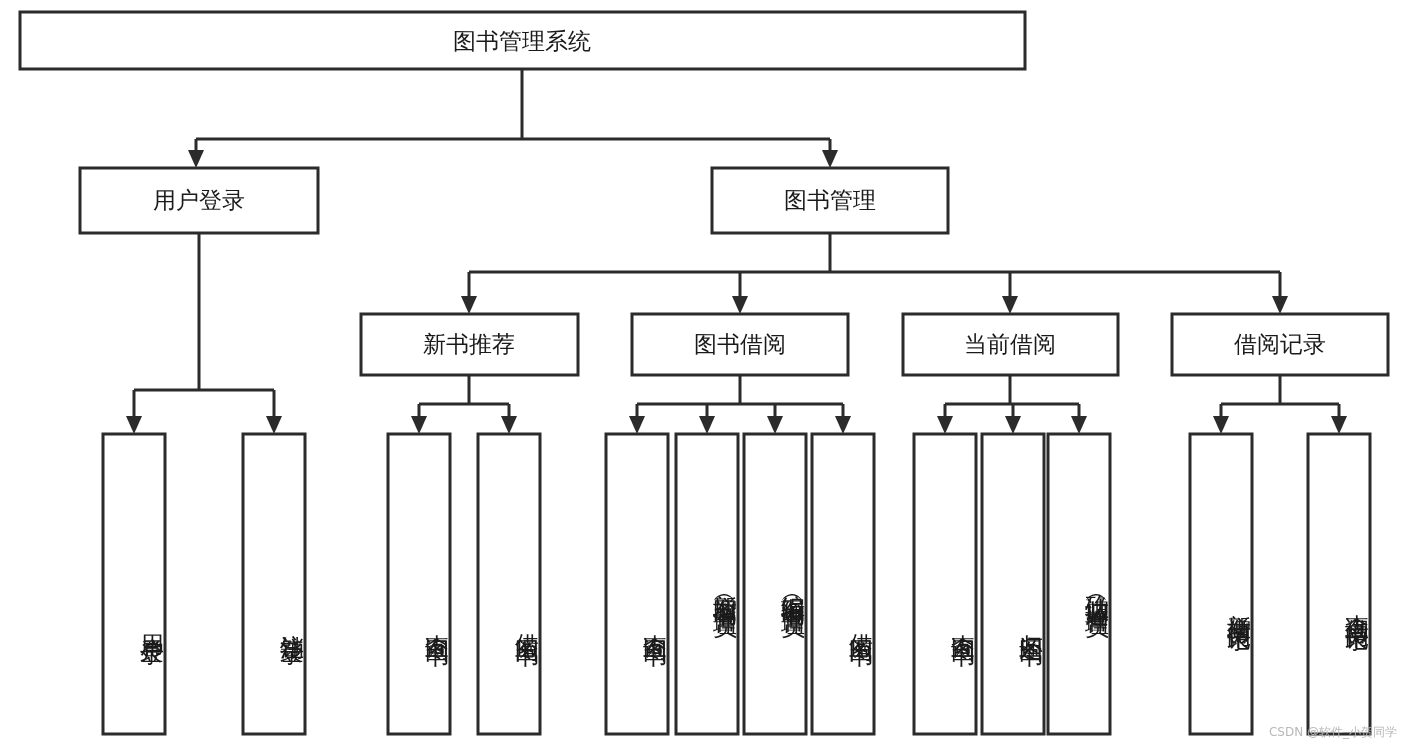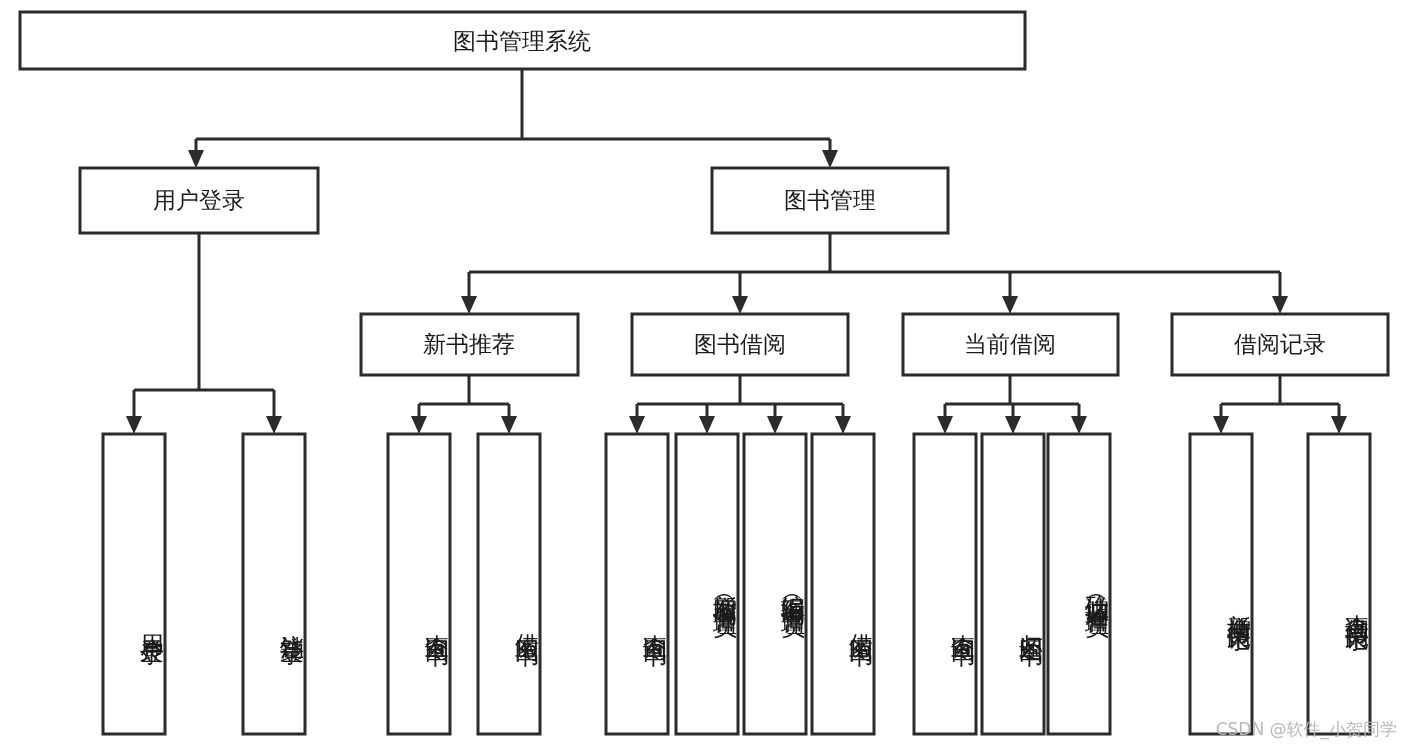--- a/index.html
+++ b/index.html
@@ -55,21 +55,21 @@
     align-items: flex-start;
     justify-content: center;
     white-space: nowrap;
     pointer-events: none;
   }
   .watermark {
     position: absolute;
     right: 8px;
     bottom: 6px;
     font-family: "DejaVu Sans", "Liberation Sans", sans-serif;
-    font-size: 17px;
+    font-size: 12px;
     color: #b8b8b8;
     white-space: nowrap;
   }
 </style>
 </head>
 <body>
 
 <svg id="diagram" viewBox="0 0 1405 747">
   <defs>
     <marker id="arrowDown" markerWidth="14" markerHeight="16" refX="7" refY="15" orient="auto-start-reverse" markerUnits="userSpaceOnUse">

